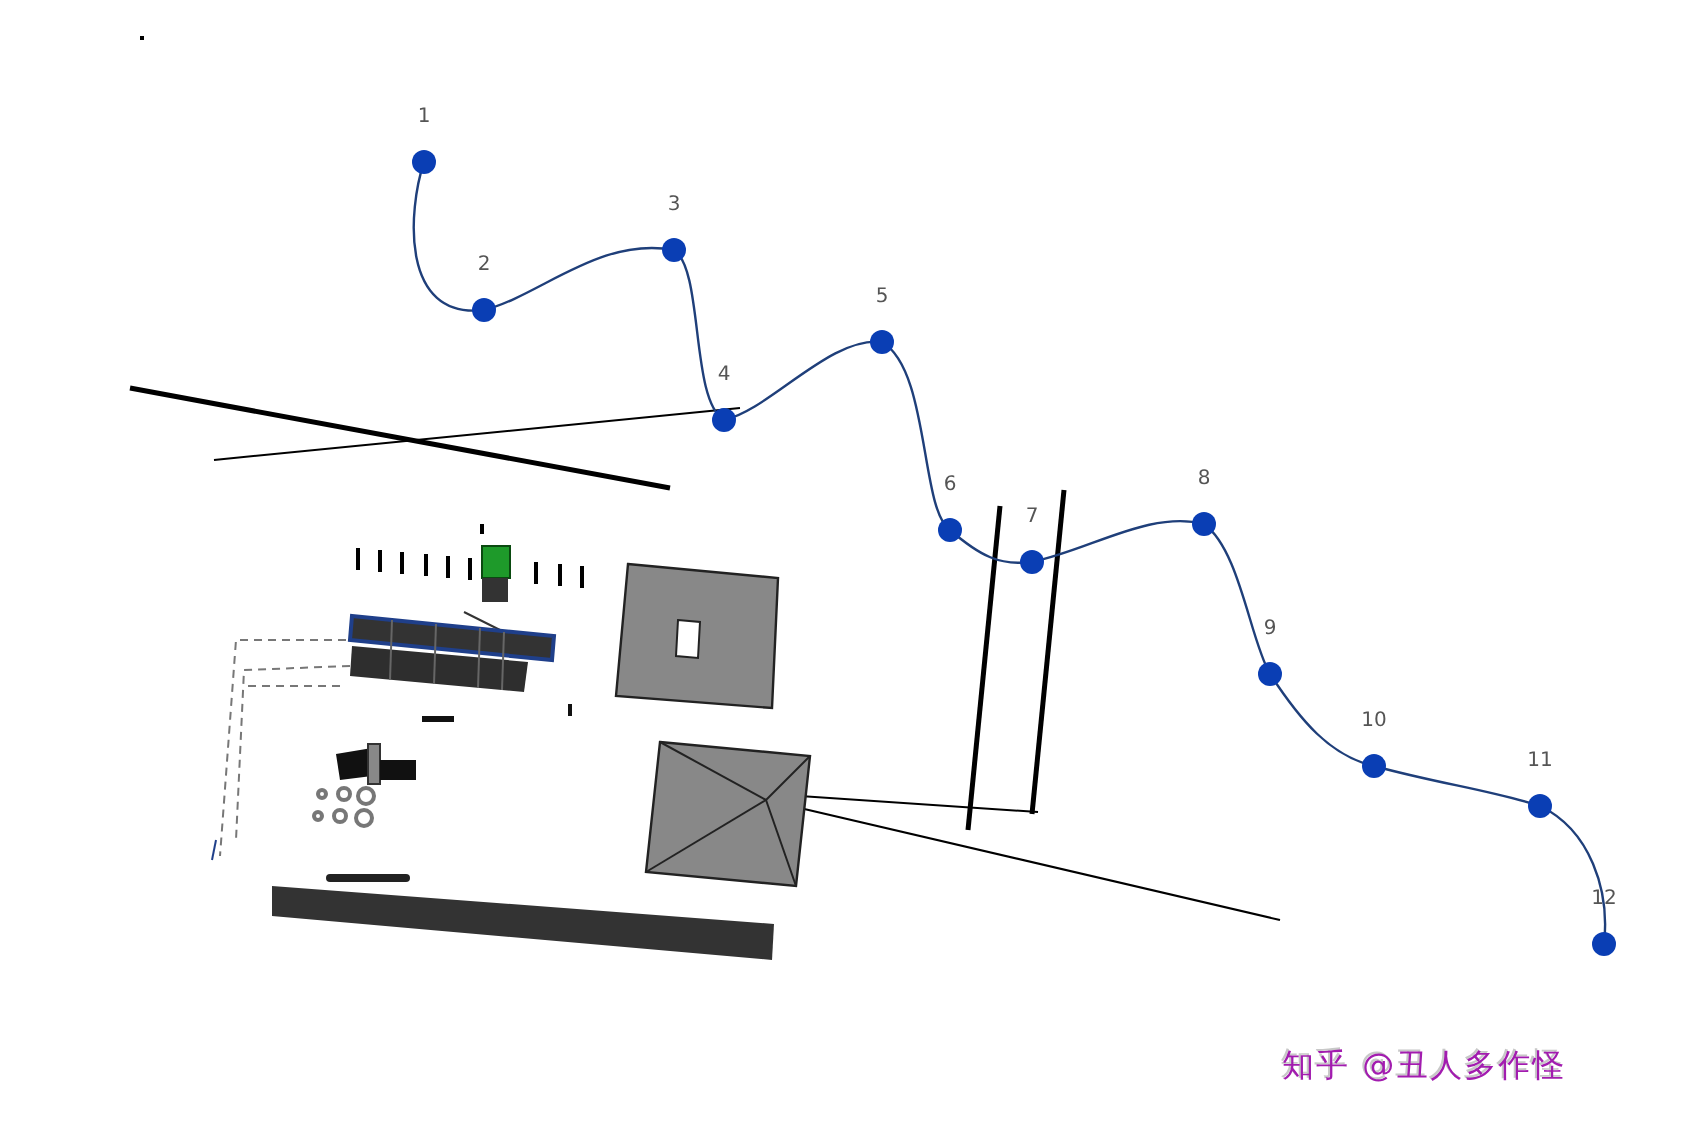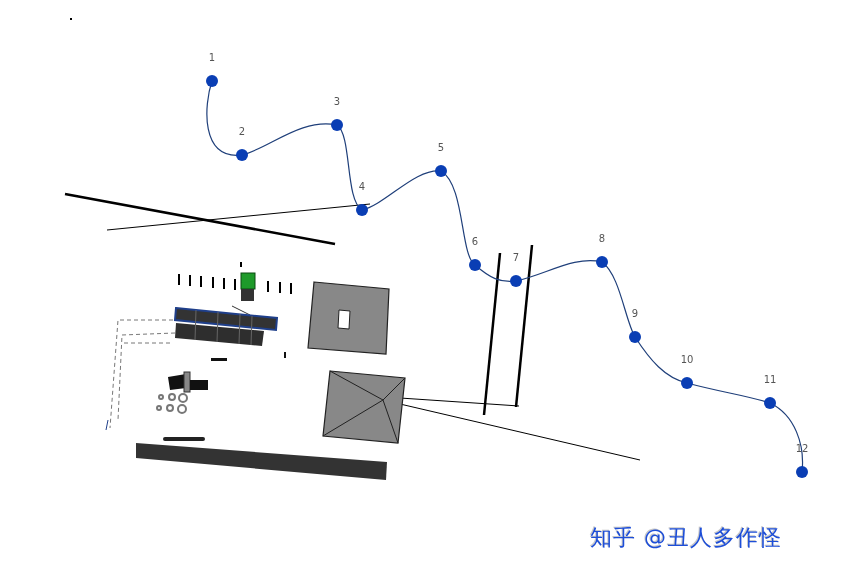--- a/index.html
+++ b/index.html
@@ -1,18 +1,18 @@
 <!DOCTYPE html>
 <html><head>
 <meta charset="utf-8">
 <style>
   html, body { margin: 0; padding: 0; background: #ffffff; }
   body { width: 854px; height: 573px; position: relative; overflow: hidden; font-family: "DejaVu Sans", sans-serif; }
   #canvas { position: absolute; left: 0; top: 0; }
-  .wm { position: absolute; left: 590px; top: 523px; font-size: 22px; color: #1d4ed8; letter-spacing: 1px;
+  .wm { position: absolute; left: 641px; top: 523px; font-size: 16px; color: #a21caf; letter-spacing: 1px;
         text-shadow: -1px -1px 0 #c8c8c8, 1px 1px 0 #ffffff; font-family: "DejaVu Sans", sans-serif; }
   .lbl { font-family: "DejaVu Sans", sans-serif; font-size: 10px; fill: #555; }
 </style>
 </head>
 <body>
 
 <svg id="canvas" width="854" height="573" viewBox="0 0 854 573">
 
   <rect x="70" y="18" width="2" height="2" fill="#000"></rect>
 

